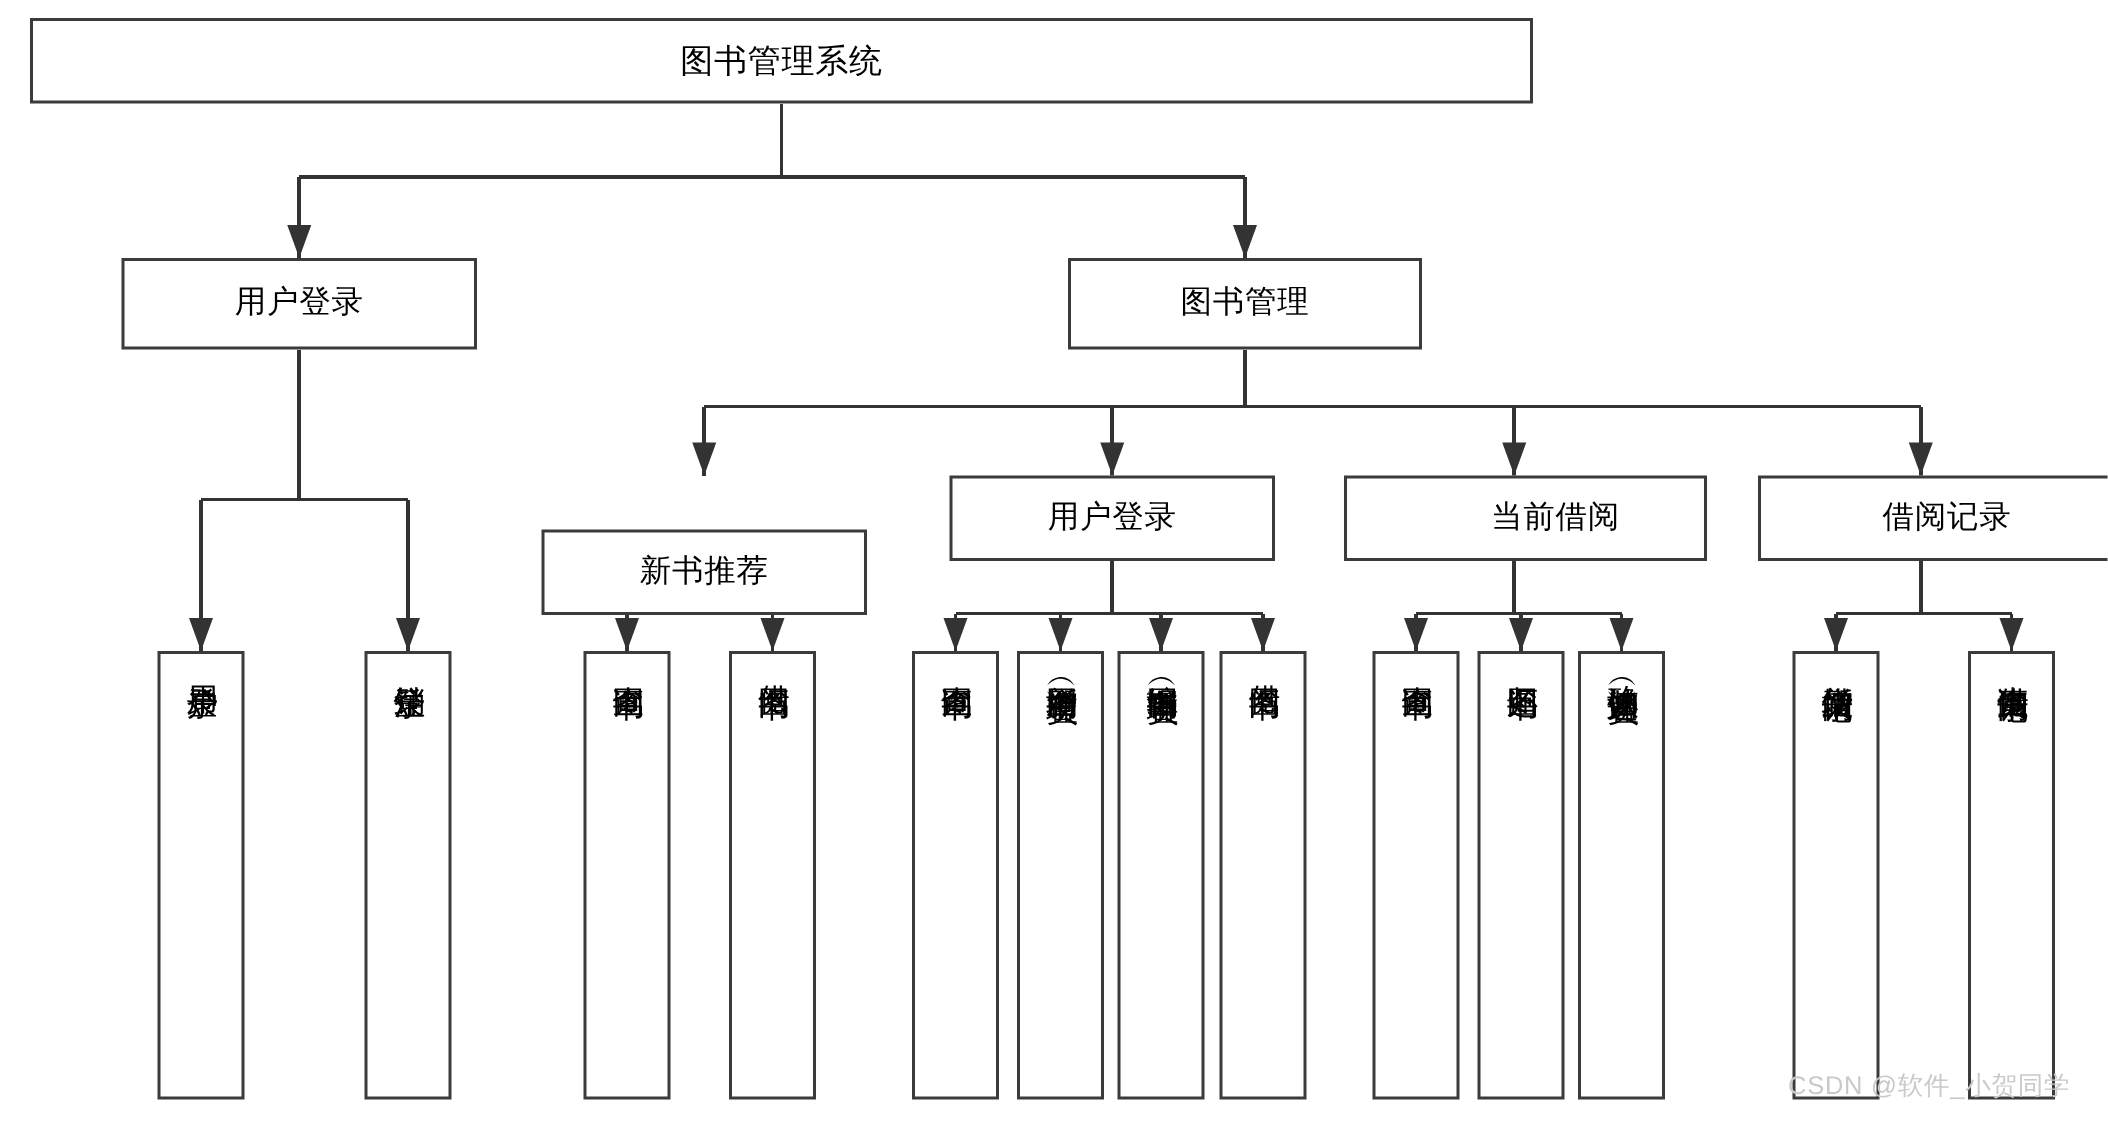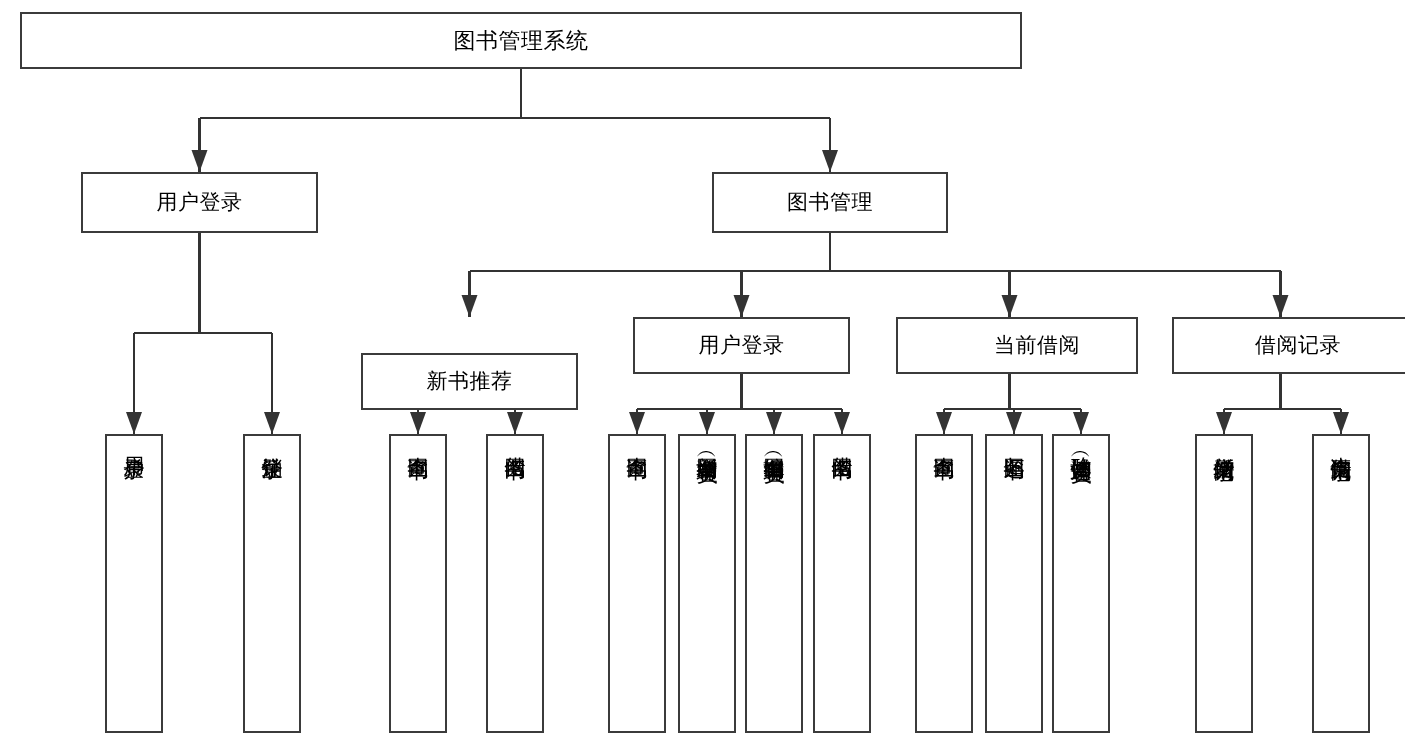--- a/index.html
+++ b/index.html
@@ -190,14 +190,15 @@
         <span class="node-label">确认归还（管理员）</span>
       </div>
       <div class="node vertical" style="left: 1195px; top: 434px; width: 58px; height: 299px;">
         <span class="node-label">新增借阅记录</span>
       </div>
       <div class="node vertical" style="left: 1312px; top: 434px; width: 58px; height: 299px;">
         <span class="node-label">查询借阅记录</span>
       </div>
     </div>
 
+  <div class="watermark" style="left: 1192px; top: 712px;">CSDN @软件_小贺同学</div>
 
 </div>
 
 </body></html>

